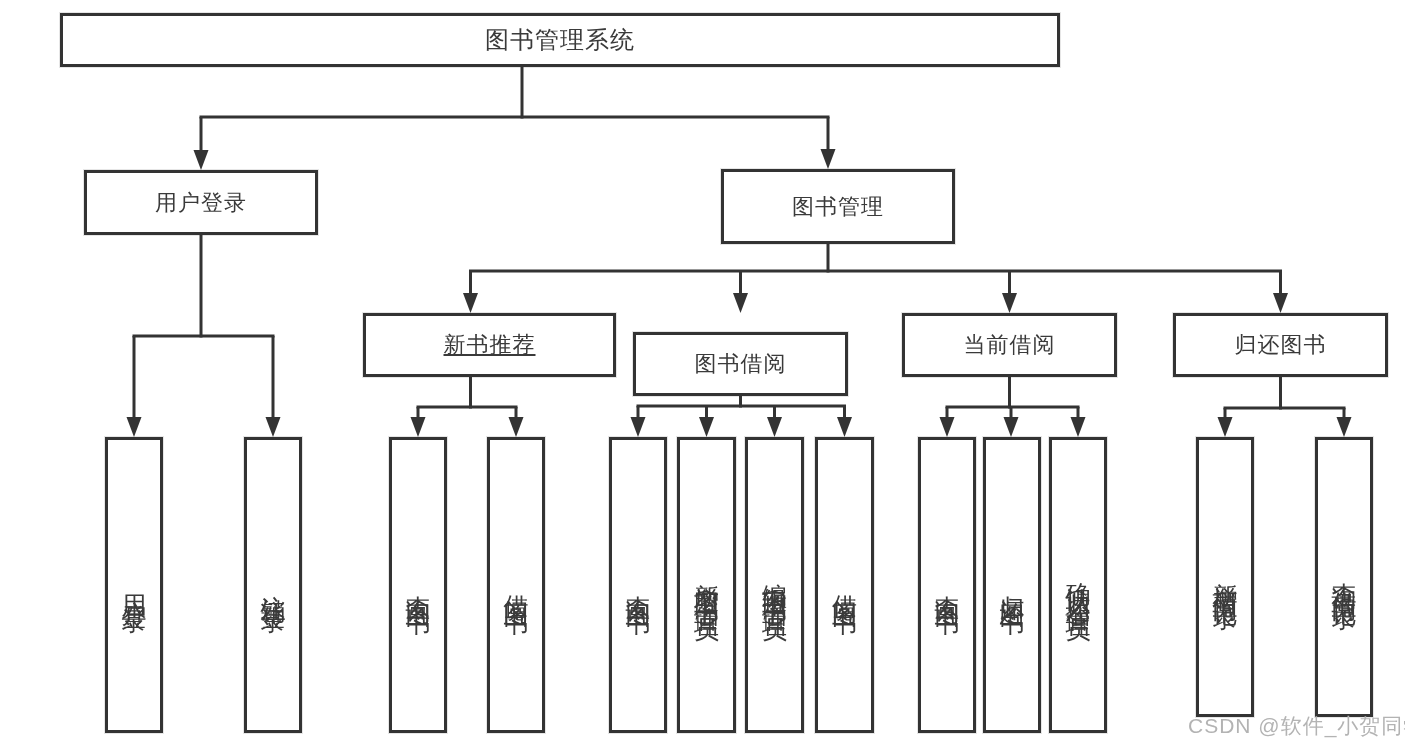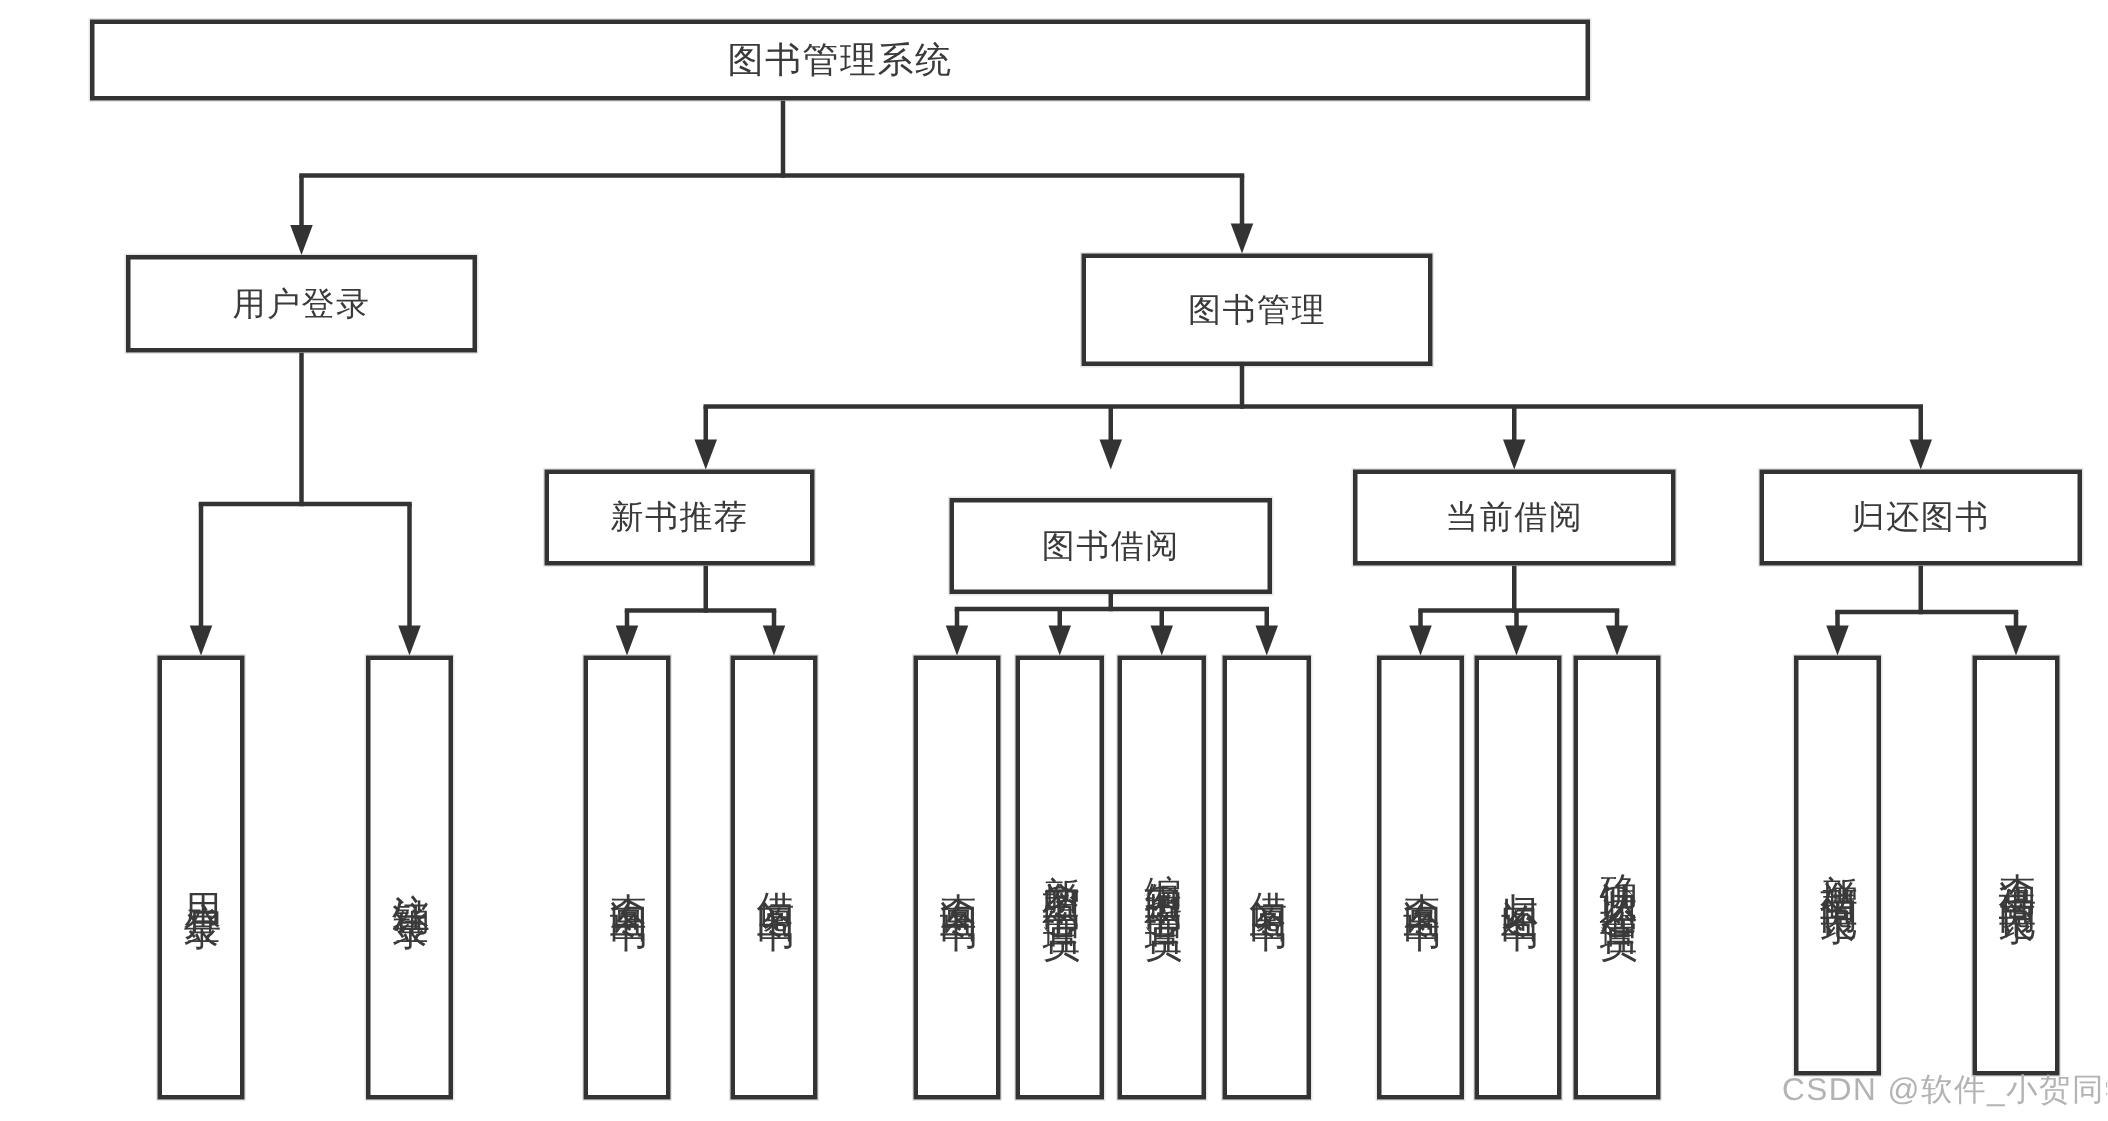--- a/index.html
+++ b/index.html
@@ -116,21 +116,21 @@
       <polygon points="1217.5,417 1232.5,417 1225,437" class="carrow"></polygon>
       <line x1="1344" y1="408" x2="1344" y2="425" class="cline"></line>
       <polygon points="1336.5,417 1351.5,417 1344,437" class="carrow"></polygon>
     </svg>
 
   <div class="node h-node title-node" style="left:32px;top:13px;width:1000px;height:54px;margin-left:28px;">图书管理系统</div>
 
   <div class="node h-node" style="left:84px;top:170px;width:234px;height:65px;">用户登录</div>
   <div class="node h-node" style="left:721px;top:169px;width:234px;height:75px;">图书管理</div>
 
-  <div class="node h-node" style="left:363px;top:313px;width:180px;height:64px;">新书推荐</div>
+  <div class="node h-node" style="left:363px;top:313px;width:253px;height:64px;text-decoration:underline;">新书推荐</div>
   <div class="node h-node" style="left:633px;top:313px;width:215px;height:64px;margin-top:19px;">图书借阅</div>
   <div class="node h-node" style="left:902px;top:313px;width:215px;height:64px;">当前借阅</div>
   <div class="node h-node" style="left:1173px;top:313px;width:215px;height:64px;">归还图书</div>
 
   <div class="node v-node" style="left:105px;top:437px;width:58px;height:296px;">用户登录</div>
   <div class="node v-node" style="left:244px;top:437px;width:58px;height:296px;">注销登录</div>
 
   <div class="node v-node" style="left:389px;top:437px;width:58px;height:296px;">查询图书</div>
   <div class="node v-node" style="left:487px;top:437px;width:58px;height:296px;">借阅图书</div>
 

